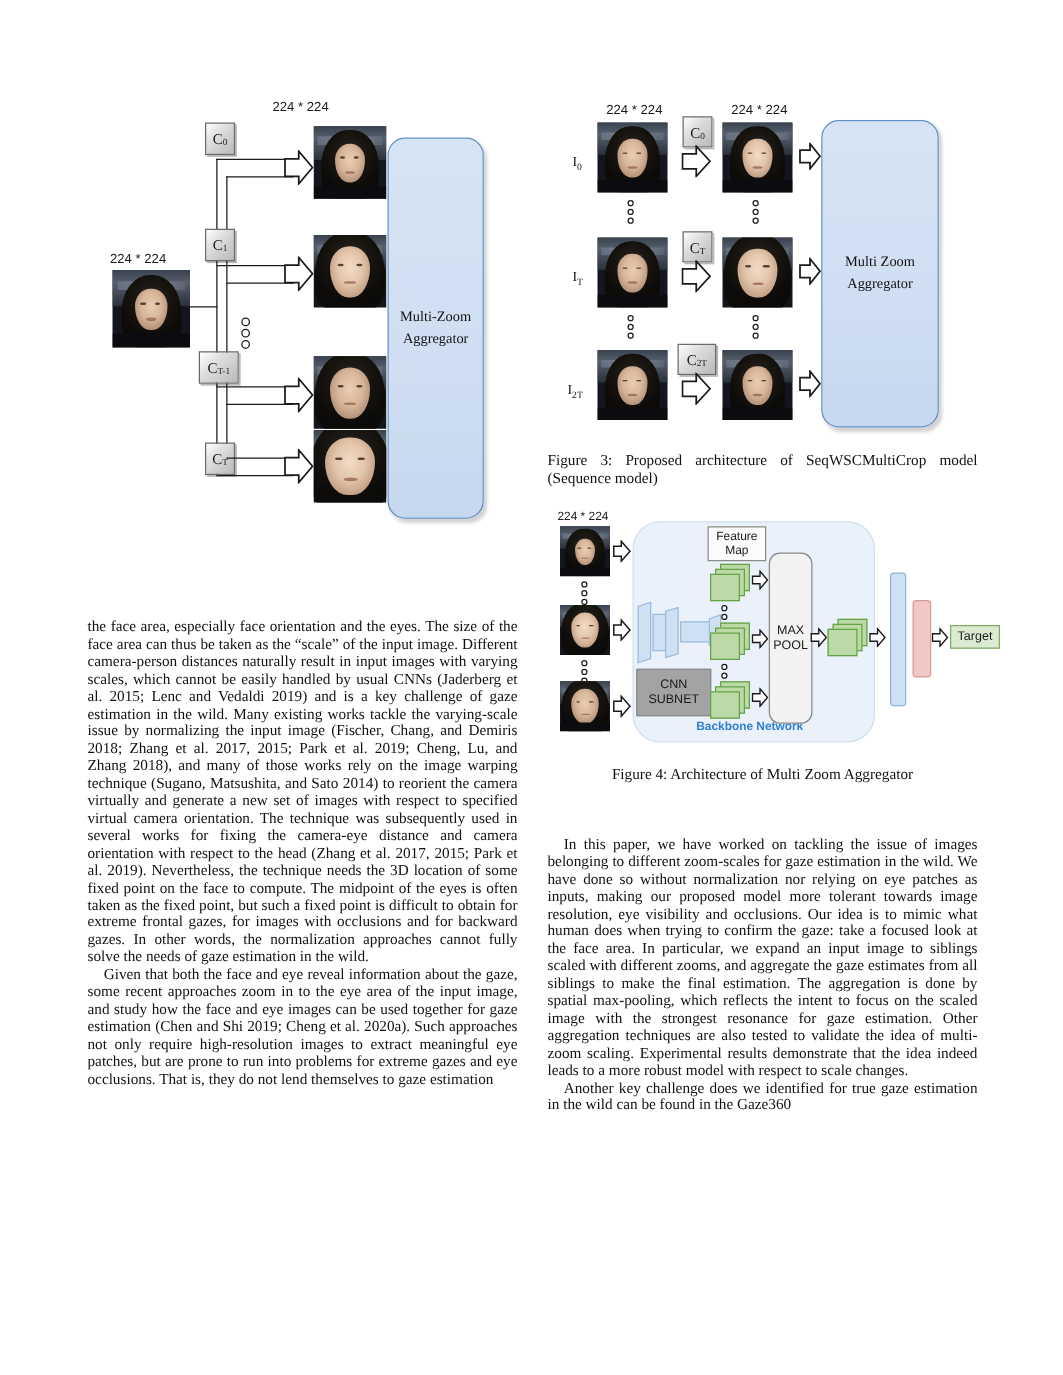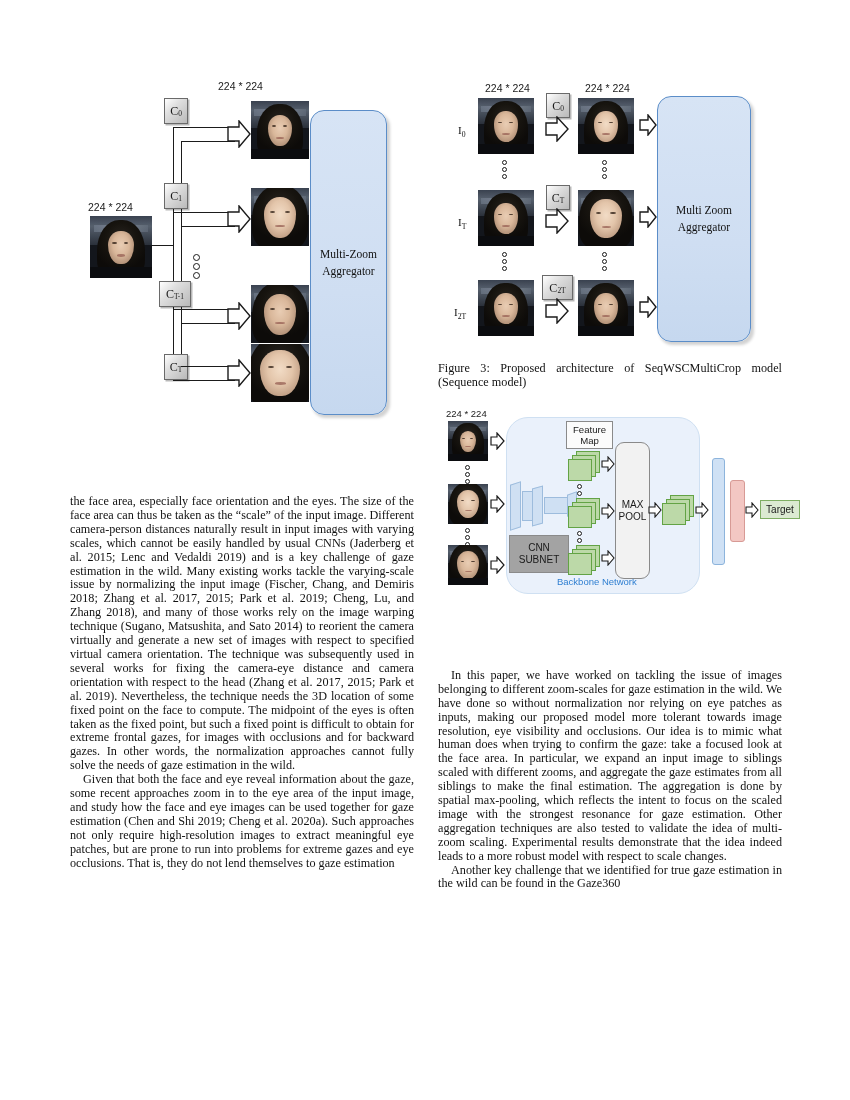--- a/index.html
+++ b/index.html
@@ -107,21 +107,21 @@
     font-size:11.5px;color:#111;line-height:17px;
   }
 
   
   .backbone{
     position:absolute;
     background:#eaf1fb;
     border:1px solid #cfe0f2;
     border-radius:22px;
   }
-  .bbtitle{position:absolute;font-family:"Liberation Sans",sans-serif;font-size:9.5px;font-weight:normal;color:#2f7fd1;white-space:nowrap;}
+  .bbtitle{position:absolute;font-family:"Liberation Sans",sans-serif;font-size:9.5px;font-weight:bold;color:#2f7fd1;white-space:nowrap;}
   .greenstack{position:absolute;}
   .greenstack i{
     position:absolute;display:block;
     background:#bcd9a8;border:1.2px solid #63a345;
   }
   .maxpool{
     position:absolute;background:#f2f2f2;border:1.2px solid #8a8a8a;border-radius:9px;
     display:flex;align-items:center;justify-content:center;text-align:center;
     font-family:"Liberation Sans",sans-serif;font-size:10px;color:#1a1a1a;line-height:12px;
   }
@@ -587,24 +587,27 @@
       <svg width="14" height="16" viewBox="0 0 14 16">
           <path d="M1,5 L7,5 L7,1 L13,8 L7,15 L7,11 L1,11 Z" fill="#ffffff" stroke="#1b1b1b" stroke-width="1.1"></path>
         </svg>
     </div>
 
     <div class="targetbox" style="left:320px;top:96px;width:38px;height:17px;">
       <span>Target</span>
     </div>
   </div>
 
+  <div class="col right" style="top:612px;">
+    <p class="caption center">Figure 4: Architecture of Multi Zoom Aggregator</p>
+  </div>
 
   <div class="col left" style="top:495px;">
     <p class="para noind">the face area, especially face orientation and the eyes. The size of the face area can thus be taken as the “scale” of the input image. Different camera-person distances naturally result in input images with varying scales, which cannot be easily handled by usual CNNs (Jaderberg et al. 2015; Lenc and Vedaldi 2019) and is a key challenge of gaze estimation in the wild. Many existing works tackle the varying-scale issue by normalizing the input image (Fischer, Chang, and Demiris 2018; Zhang et al. 2017, 2015; Park et al. 2019; Cheng, Lu, and Zhang 2018), and many of those works rely on the image warping technique (Sugano, Matsushita, and Sato 2014) to reorient the camera virtually and generate a new set of images with respect to specified virtual camera orientation. The technique was subsequently used in several works for fixing the camera-eye distance and camera orientation with respect to the head (Zhang et al. 2017, 2015; Park et al. 2019). Nevertheless, the technique needs the 3D location of some fixed point on the face to compute. The midpoint of the eyes is often taken as the fixed point, but such a fixed point is difficult to obtain for extreme frontal gazes, for images with occlusions and for backward gazes. In other words, the normalization approaches cannot fully solve the needs of gaze estimation in the wild.</p>
     <p class="para">Given that both the face and eye reveal information about the gaze, some recent approaches zoom in to the eye area of the input image, and study how the face and eye images can be used together for gaze estimation (Chen and Shi 2019; Cheng et al. 2020a). Such approaches not only require high-resolution images to extract meaningful eye patches, but are prone to run into problems for extreme gazes and eye occlusions. That is, they do not lend themselves to gaze estimation</p>
   </div>
 
   <div class="col right" style="top:655px;">
     <p class="para" style="margin-top:13.9px;">In this paper, we have worked on tackling the issue of images belonging to different zoom-scales for gaze estimation in the wild. We have done so without normalization nor relying on eye patches as inputs, making our proposed model more tolerant towards image resolution, eye visibility and occlusions. Our idea is to mimic what human does when trying to confirm the gaze: take a focused look at the face area. In particular, we expand an input image to siblings scaled with different zooms, and aggregate the gaze estimates from all siblings to make the final estimation. The aggregation is done by spatial max-pooling, which reflects the intent to focus on the scaled image with the strongest resonance for gaze estimation. Other aggregation techniques are also tested to validate the idea of multi-zoom scaling. Experimental results demonstrate that the idea indeed leads to a more robust model with respect to scale changes.</p>
-    <p class="para">Another key challenge that we identified for true gaze estimation in the wild can be found in the Gaze360</p>
+    <p class="para">Another key challenge does we identified for true gaze estimation in the wild can be found in the Gaze360</p>
   </div>
 
 </div>
 
 </body></html>

